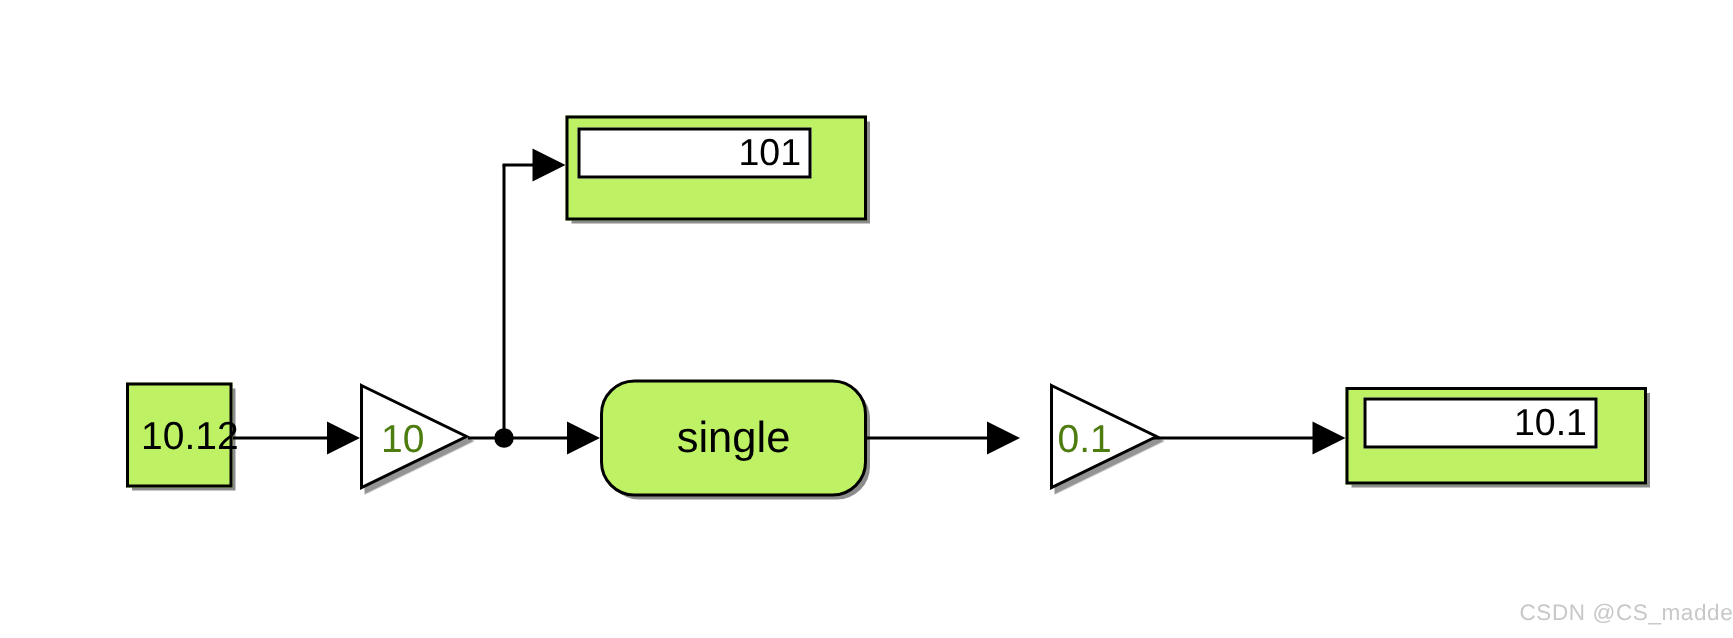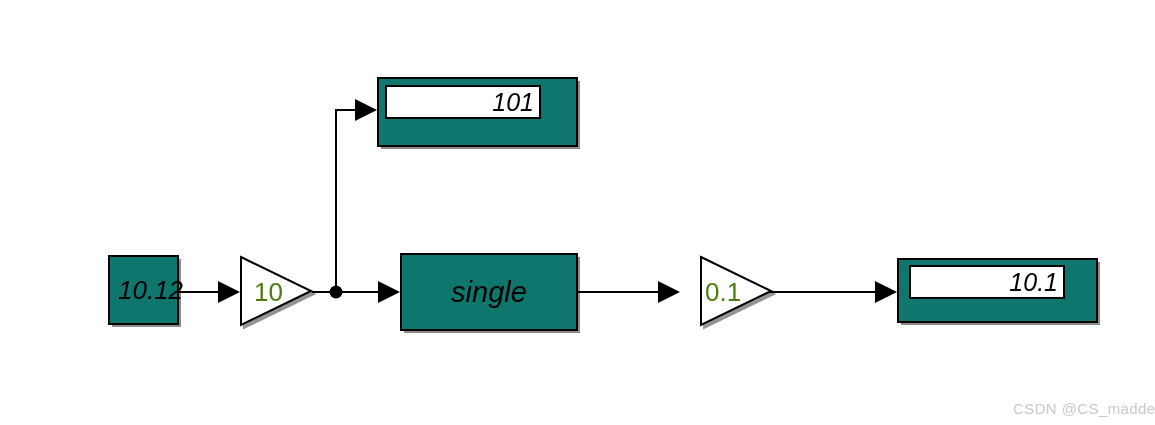--- a/index.html
+++ b/index.html
@@ -24,46 +24,45 @@
     top: 0;
     width: 1155px;
     height: 425px;
     pointer-events: none;
   }
 
   
   .blk {
     position: absolute;
     box-sizing: border-box;
-    background: #0f766e;
+    background: #bef264;
     border: 2px solid #000000;
     box-shadow: 3px 3px 0 -1px rgba(0,0,0,0.45);
-    font-style: italic;
   }
 
   
   .const-block {
     display: flex;
     align-items: center;
     justify-content: flex-start;
-    margin-left: 24px;
   }
   .const-label {
     font-size: 26px;
     color: #000000;
     line-height: 1;
     padding-left: 8px;
     white-space: nowrap;
   }
 
   
   .convert-block {
     display: flex;
     align-items: center;
     justify-content: center;
+    border-radius: 23px;
   }
   .convert-label {
     font-size: 29px;
     color: #000000;
     line-height: 1;
     white-space: nowrap;
   }
 
   
   .display-block { }

